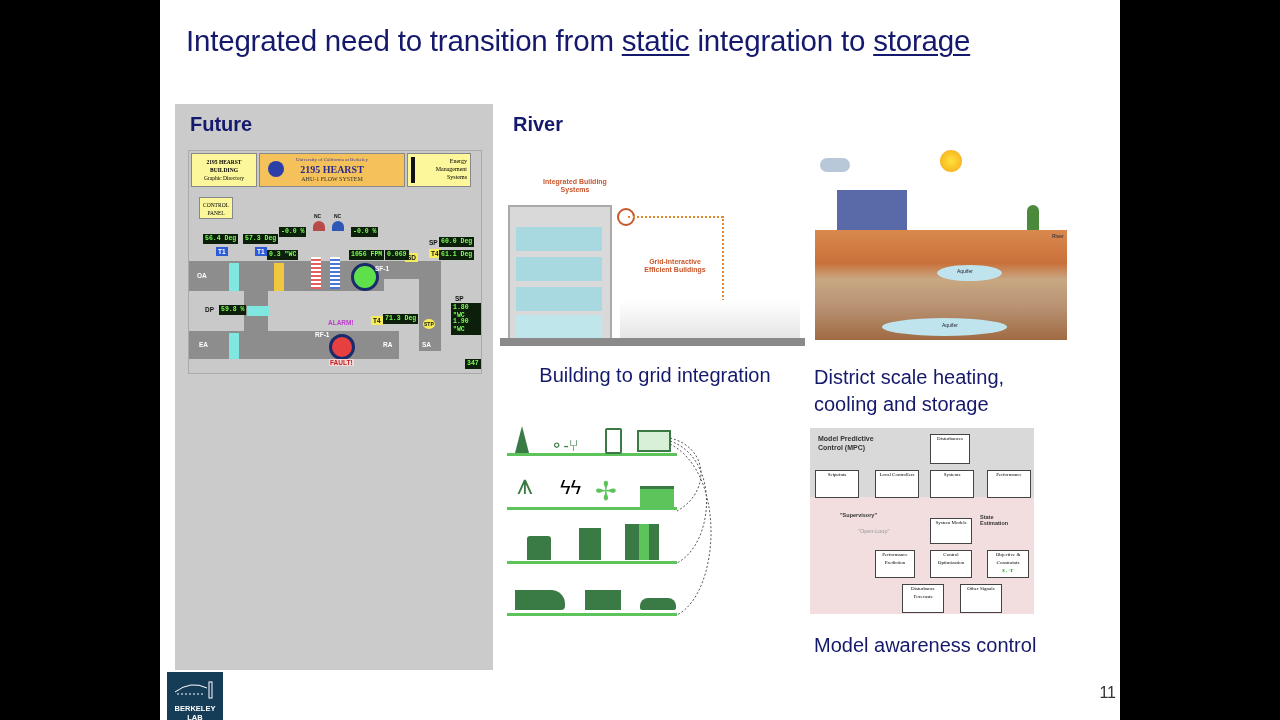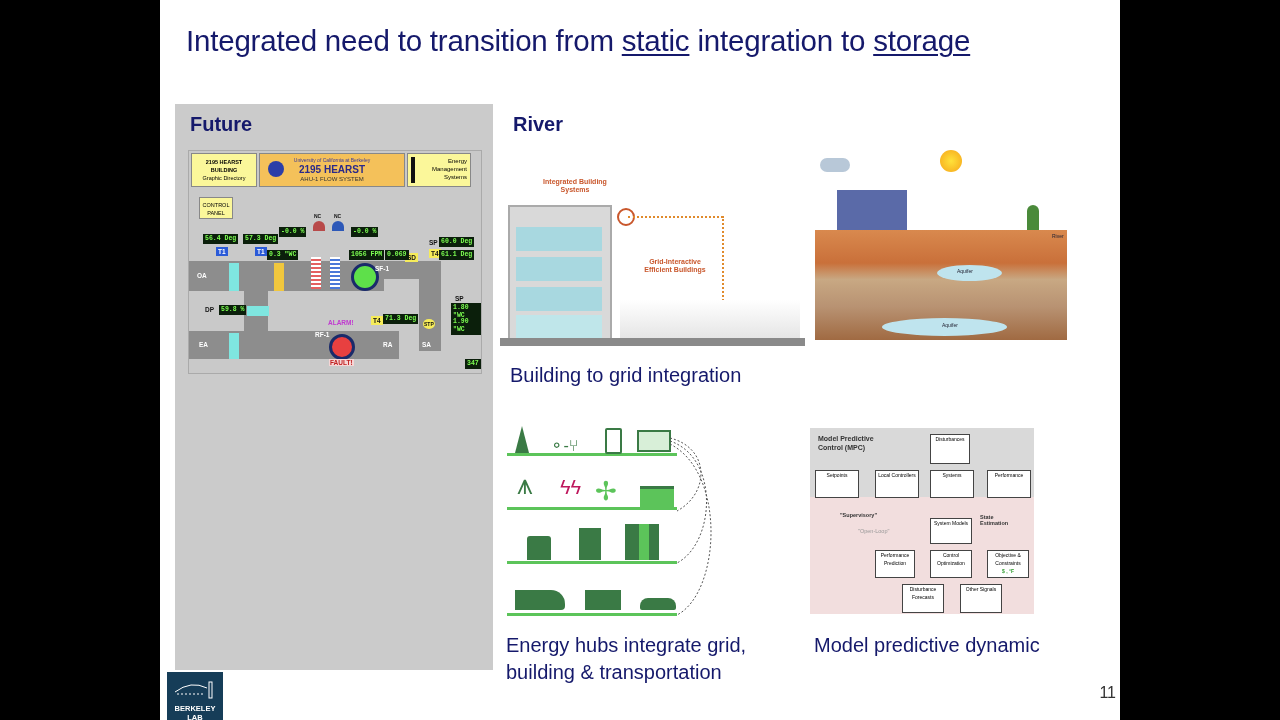--- a/index.html
+++ b/index.html
@@ -8,21 +8,21 @@
   .title{position:absolute;left:26px;top:22px;width:900px;color:#15196b;font-size:29.5px;line-height:38px;letter-spacing:-0.2px;}
   .title u{text-decoration:underline;text-decoration-thickness:1.5px;text-underline-offset:3px;}
   .today-panel{position:absolute;left:15px;top:104px;width:318px;height:566px;background:#cbcbcb;}
   .section-head{position:absolute;color:#15196b;font-weight:bold;font-size:20px;}
   .caption{position:absolute;color:#15196b;font-size:20px;line-height:27px;}
   .page-num{position:absolute;right:4px;top:684px;font-size:16px;color:#333;}
   .logo{position:absolute;left:7px;top:672px;width:56px;height:53px;background:#163d58;}
   .logo .lbl{position:absolute;left:0;right:0;bottom:3px;text-align:center;color:#fff;font-size:7.5px;font-weight:bold;}
   
   .hvac{position:absolute;left:28px;top:150px;width:292px;height:222px;background:#c9c9c9;border:1px solid #aaa;overflow:hidden;}
-  .hv-box{position:absolute;font-size:7px;text-align:center;line-height:8px;}
+  .hv-box{position:absolute;font-size:7px;text-align:center;line-height:8px;font-family:Liberation Serif, serif;}
   .readout{position:absolute;background:#0b1f0b;color:#7dff52;font-size:6.5px;font-weight:bold;padding:1px 2px;line-height:8px;font-family:"Liberation Mono",monospace;}
   .duct{position:absolute;background:#8d8d8d;}
   .lbl-w{position:absolute;color:#fff;font-size:6.5px;font-weight:bold;}
   .lbl-b{position:absolute;color:#111;font-size:6.5px;font-weight:bold;}
   .img-box{position:absolute;overflow:hidden;}
 </style>
 </head>
 <body>
 
 <div class="slide">
@@ -121,80 +121,80 @@
       <div style="position:absolute;left:6px;top:80px;width:86px;height:24px;background:#a8d8e0;"></div>
       <div style="position:absolute;left:6px;top:108px;width:86px;height:24px;background:#bfe6ea;"></div>
     </div>
     <div style="position:absolute;left:117px;top:48px;width:14px;height:14px;border:2px solid #c9572c;border-radius:50%;"></div>
     <div style="position:absolute;left:128px;top:56px;width:95px;height:0;border-top:2px dotted #e08a2c;"></div>
     <div style="position:absolute;left:222px;top:56px;width:0;height:120px;border-left:2px dotted #e08a2c;"></div>
     <div style="position:absolute;left:140px;top:98px;color:#c9572c;font-size:7px;font-weight:bold;width:70px;text-align:center;line-height:8px;">Grid-Interactive Efficient Buildings</div>
     <div style="position:absolute;left:120px;top:140px;width:180px;height:40px;background:linear-gradient(#fff,#e4e4e4);"></div>
     <div style="position:absolute;left:0;top:178px;width:305px;height:8px;background:#8a8a8a;"></div>
   </div>
-  <div class="caption" style="left:350px;top:362px;width:290px;">Building to grid integration</div>
+  <div class="caption" style="left:350px;top:362px;width:290px;text-align:center;">Building to grid integration</div>
 
   <div class="img-box" style="left:652px;top:150px;width:258px;height:200px;">
     <div style="position:absolute;left:128px;top:0;width:22px;height:22px;border-radius:50%;background:radial-gradient(#ffe23a,#f6a51a);"></div>
     <div style="position:absolute;left:8px;top:8px;width:30px;height:14px;border-radius:8px;background:#b8c8d8;"></div>
     <div style="position:absolute;left:25px;top:40px;width:70px;height:40px;background:#5a6aa8;"></div>
     <div style="position:absolute;left:3px;top:80px;width:252px;height:110px;background:linear-gradient(#d9894e 0%,#c9703a 30%,#c8a883 45%,#b89272 70%,#a06a42 100%);"></div>
     <div style="position:absolute;left:125px;top:115px;width:65px;height:16px;border-radius:50%;background:#bfe4ee;"></div>
     <div style="position:absolute;left:70px;top:168px;width:125px;height:18px;border-radius:50%;background:#bfe4ee;"></div>
     <div style="position:absolute;left:145px;top:118px;font-size:5px;color:#223;">Aquifer</div>
     <div style="position:absolute;left:130px;top:172px;font-size:5px;color:#223;">Aquifer</div>
     <div style="position:absolute;left:240px;top:83px;font-size:5px;color:#223;">River</div>
     <div style="position:absolute;left:215px;top:55px;width:12px;height:25px;background:#4a8a3a;border-radius:6px 6px 0 0;"></div>
   </div>
+  <div class="caption" style="left:654px;top:364px;width:250px;">District scale heating, cooling and storage</div>
 
   <div class="img-box" style="left:345px;top:418px;width:215px;height:200px;">
     <div style="position:absolute;left:2px;top:35px;width:170px;height:3px;background:#5cc45a;"></div>
     <div style="position:absolute;left:2px;top:89px;width:170px;height:3px;background:#5cc45a;"></div>
     <div style="position:absolute;left:2px;top:143px;width:170px;height:3px;background:#5cc45a;"></div>
     <div style="position:absolute;left:2px;top:195px;width:170px;height:3px;background:#5cc45a;"></div>
     <div style="position:absolute;left:10px;top:8px;width:0;height:0;border-left:7px solid transparent;border-right:7px solid transparent;border-bottom:27px solid #3a7a45;"></div>
     <div style="position:absolute;left:45px;top:18px;color:#3a7a45;font-size:16px;">⚬-⑂</div>
     <div style="position:absolute;left:100px;top:10px;width:13px;height:22px;border:2px solid #3a7a45;border-radius:2px;"></div>
     <div style="position:absolute;left:132px;top:12px;width:30px;height:18px;border:2px solid #3a7a45;background:#d8efd8;"></div>
     <div style="position:absolute;left:12px;top:52px;color:#3a7a45;font-size:28px;line-height:30px;">⩚</div>
-    <div style="position:absolute;left:55px;top:58px;color:#be185d;font-size:20px;">ϟϟ</div>
+    <div style="position:absolute;left:55px;top:58px;color:#000000;font-size:20px;">ϟϟ</div>
     <div style="position:absolute;left:90px;top:58px;color:#5cc45a;font-size:26px;">✢</div>
     <div style="position:absolute;left:135px;top:68px;width:34px;height:20px;background:#5cc45a;border-top:3px solid #3a7a45;"></div>
     <div style="position:absolute;left:22px;top:118px;width:24px;height:24px;background:#3a7a45;border-radius:3px 3px 0 0;"></div>
     <div style="position:absolute;left:74px;top:110px;width:22px;height:32px;background:#3a7a45;"></div>
     <div style="position:absolute;left:120px;top:106px;width:34px;height:36px;background:linear-gradient(90deg,#3a7a45 0 40%,#5cc45a 40% 70%,#3a7a45 70%);"></div>
     <div style="position:absolute;left:10px;top:172px;width:50px;height:20px;background:#3a7a45;border-radius:0 14px 4px 0;"></div>
     <div style="position:absolute;left:80px;top:172px;width:36px;height:20px;background:#3a7a45;"></div>
     <div style="position:absolute;left:135px;top:180px;width:36px;height:12px;background:#3a7a45;border-radius:8px 8px 2px 2px;"></div>
     <svg style="position:absolute;left:160px;top:15px;" width="55" height="185">
       <path d="M5 5 C45 15,45 60,12 78" stroke="#555" stroke-dasharray="2,2" fill="none"></path>
       <path d="M5 8 C55 25,50 110,12 130" stroke="#555" stroke-dasharray="2,2" fill="none"></path>
       <path d="M5 11 C62 40,55 160,12 182" stroke="#555" stroke-dasharray="2,2" fill="none"></path>
     </svg>
   </div>
-  <div class="caption" style="left:346px;top:632px;width:290px;">Energy hubs integrate grid, building &amp; transportation</div>
 
   <div class="img-box" style="left:650px;top:428px;width:224px;height:186px;background:linear-gradient(#d9d9d9 0 37%,#f2dede 37%);">
     <div style="position:absolute;left:8px;top:6px;font-size:7px;font-weight:bold;color:#333;width:70px;line-height:9px;">Model Predictive Control (MPC)</div>
     <div class="hv-box" style="left:120px;top:6px;width:38px;height:28px;background:#fff;border:1px solid #444;font-size:5px;"><span>Disturbances</span></div>
     <div class="hv-box" style="left:5px;top:42px;width:42px;height:26px;background:#fff;border:1px solid #444;font-size:5px;"><span>Setpoints</span></div>
     <div class="hv-box" style="left:65px;top:42px;width:42px;height:26px;background:#fff;border:1px solid #444;font-size:5px;"><span>Local Controllers</span></div>
     <div class="hv-box" style="left:120px;top:42px;width:42px;height:26px;background:#fff;border:1px solid #444;font-size:5px;"><span>Systems</span></div>
     <div class="hv-box" style="left:177px;top:42px;width:42px;height:26px;background:#fff;border:1px solid #444;font-size:5px;"><span>Performance</span></div>
     <div style="position:absolute;left:30px;top:84px;font-size:5.5px;font-weight:bold;color:#333;">"Supervisory"</div>
     <div style="position:absolute;left:48px;top:100px;font-size:5.5px;color:#999;">"Open-Loop"</div>
     <div class="hv-box" style="left:120px;top:90px;width:40px;height:24px;background:#fff;border:1px solid #444;font-size:5px;"><span>System Models</span></div>
     <div style="position:absolute;left:170px;top:86px;font-size:5.5px;font-weight:bold;color:#333;width:30px;">State Estimation</div>
     <div class="hv-box" style="left:65px;top:122px;width:38px;height:26px;background:#fff;border:1px solid #444;font-size:5px;"><span>Performance Prediction</span></div>
     <div class="hv-box" style="left:120px;top:122px;width:40px;height:26px;background:#fff;border:1px solid #444;font-size:5px;"><span>Control Optimization</span></div>
     <div class="hv-box" style="left:177px;top:122px;width:40px;height:26px;background:#fff;border:1px solid #444;font-size:5px;"><span>Objective &amp; Constraints</span><br><span style="color:#2a9a2a;font-weight:bold;">$ , °F</span></div>
     <div class="hv-box" style="left:92px;top:156px;width:40px;height:27px;background:#fff;border:1px solid #444;font-size:5px;"><span>Disturbance Forecasts</span></div>
     <div class="hv-box" style="left:150px;top:156px;width:40px;height:27px;background:#fff;border:1px solid #444;font-size:5px;"><span>Other Signals</span></div>
   </div>
-  <div class="caption" style="left:654px;top:632px;width:260px;">Model predictive dynamic</div>
+  <div class="caption" style="left:654px;top:632px;width:260px;">Model awareness control</div>
 
   <div class="logo">
     <svg style="position:absolute;left:6px;top:6px;" width="44" height="22">
       <path d="M2 14 Q18 2 34 10" stroke="#fff" fill="none" stroke-width="1"></path>
       <rect x="36" y="4" width="3" height="16" fill="none" stroke="#fff" stroke-width="1"></rect>
       <line x1="4" y1="16" x2="32" y2="16" stroke="#fff" stroke-dasharray="2,2"></line>
     </svg>
     <div class="lbl">BERKELEY LAB</div>
   </div>
   <div class="page-num">11</div>

